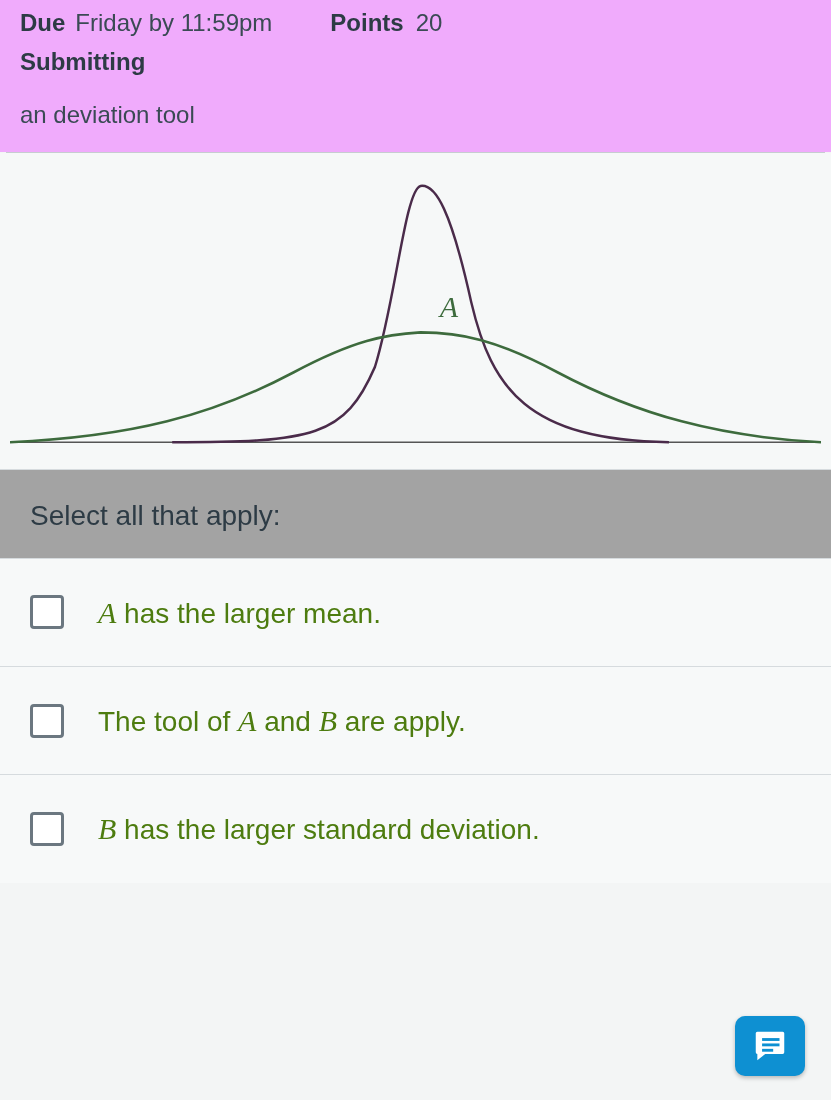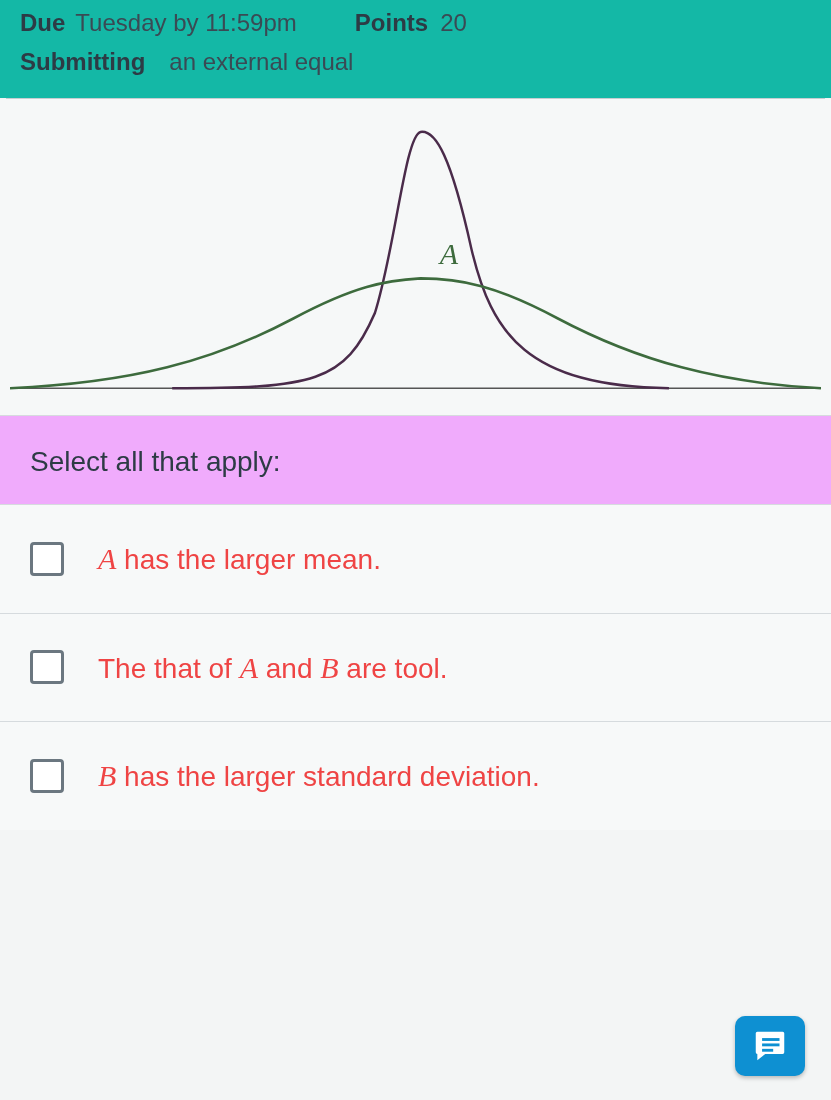--- a/index.html
+++ b/index.html
@@ -9,24 +9,24 @@
     width: 831px;
     height: 1100px;
     color: #2d3b45;
     overflow: hidden;
     position: relative;
   }
   .header {
     padding: 4px 20px 18px 20px;
     font-size: 24px;
     line-height: 1.55;
-    background: #14b8a6;
+    background: #f0abfc;
   }
   .header .row1 { display: flex; gap: 10px; align-items: baseline; }
-  .header .row2 { display: flex; gap: 24px; align-items: baseline; margin-top: 2px;}
+  .header .row2 { display: flex; gap: 16px; align-items: baseline; margin-top: 2px; flex-direction: column;}
   .label-bold { font-weight: 700; }
   .val { font-weight: 400; color: #3a4a54; }
   .points-group { margin-left: 48px; display:flex; gap:12px; align-items:center;}
   .divider {
     border: none;
     border-top: 1px solid #c7cdd1;
     margin: 0 6px 0 6px;
   }
   .chart-wrap {
     padding: 20px 10px 16px 10px;
@@ -44,42 +44,42 @@
     font-style: italic;
     font-size: 30px;
     color: #3d6b3d;
   }
   .prompt {
     padding: 30px 30px 26px 30px;
     font-size: 28px;
     color: #2d3b45;
     border-top: 1px solid #d6dbde;
     border-bottom: 1px solid #d6dbde;
-    background: #f0abfc;
+    background: #a3a3a3;
   }
   .options { }
   .option {
     display: flex;
     align-items: center;
     gap: 34px;
     padding: 34px 30px;
     border-bottom: 1px solid #d6dbde;
     background: #f7f9f9;
   }
   .checkbox {
     width: 34px;
     height: 34px;
     border: 3px solid #6b7780;
     border-radius: 4px;
     flex: 0 0 auto;
     background: #fff;
   }
   .option-text {
     font-size: 28px;
-    color: #ef4444;
+    color: #4d7c0f;
     line-height: 1.3;
   }
   .mathit {
     font-family: "Times New Roman", serif;
     font-style: italic;
     font-size: 30px;
   }
   .chat-fab {
     position: absolute;
     right: 26px;
@@ -94,29 +94,29 @@
     box-shadow: 0 2px 4px rgba(0,0,0,0.25);
   }
   .chat-fab svg { width: 40px; height: 38px; }
 </style>
 </head>
 <body>
 
 <div class="header">
   <div class="row1">
     <span class="label-bold">Due</span>
-    <span class="val">Tuesday by 11:59pm</span>
+    <span class="val">Friday by 11:59pm</span>
     <span class="points-group">
       <span class="label-bold">Points</span>
       <span class="val">20</span>
     </span>
   </div>
   <div class="row2">
     <span class="label-bold">Submitting</span>
-    <span class="val">an external equal</span>
+    <span class="val">an deviation tool</span>
   </div>
 </div>
 
 <hr class="divider">
 
 <div class="chart-wrap">
   <div class="chart-box">
     <svg viewBox="0 0 800 260" preserveAspectRatio="none">
 
       <line x1="0" y1="250" x2="800" y2="250" stroke="#555" stroke-width="1.2"></line>
@@ -145,21 +145,21 @@
     <span class="checkbox"></span>
     <span class="option-text">
       <span class="mathit">A</span><span> has the larger mean.</span>
     </span>
   </label>
 
 
   <label class="option">
     <span class="checkbox"></span>
     <span class="option-text">
-      <span>The that of </span><span class="mathit">A</span><span> and </span><span class="mathit">B</span><span> are tool.</span>
+      <span>The tool of </span><span class="mathit">A</span><span> and </span><span class="mathit">B</span><span> are apply.</span>
     </span>
   </label>
 
 
   <label class="option" style="border-bottom:none;">
     <span class="checkbox"></span>
     <span class="option-text">
       <span class="mathit">B</span><span> has the larger standard deviation.</span>
     </span>
   </label>

